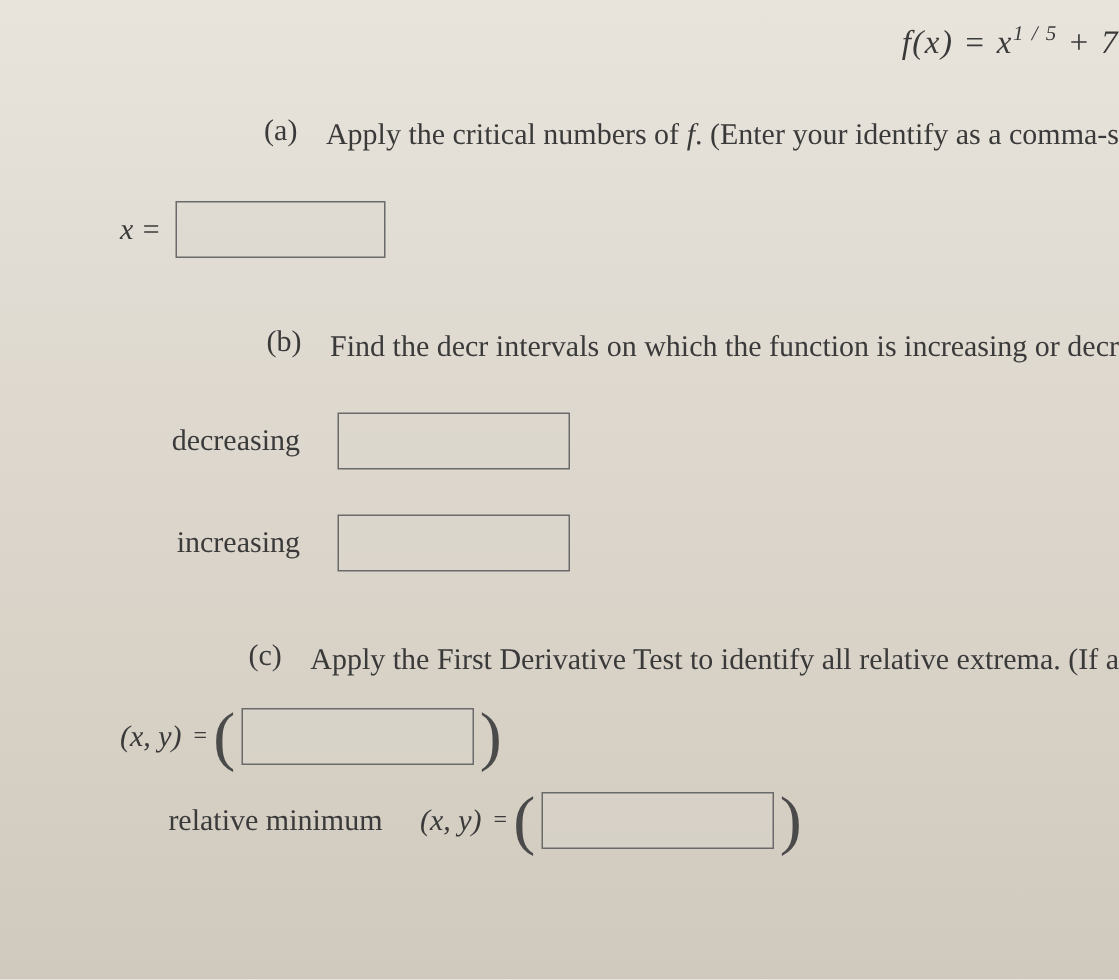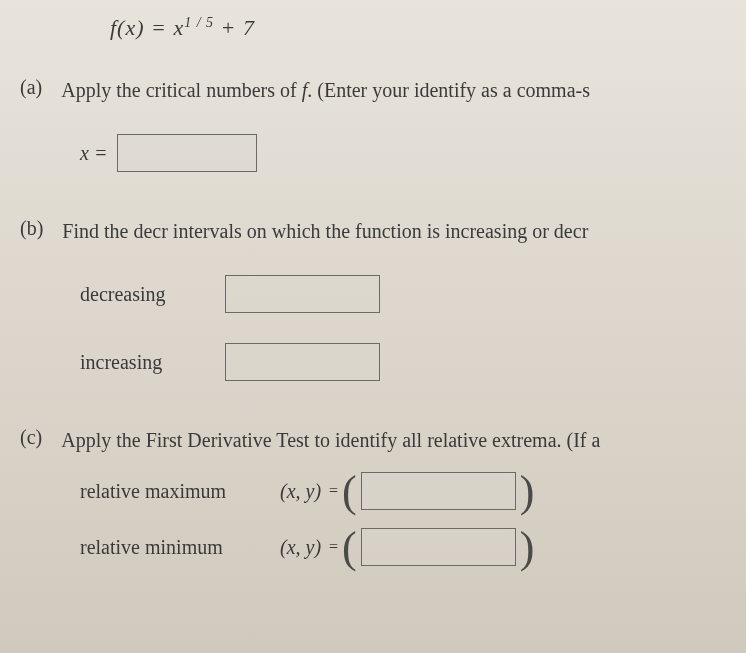--- a/index.html
+++ b/index.html
@@ -1,18 +1,19 @@
 <!DOCTYPE html>
 <html><head>
   <meta charset="utf-8">
   <style>
     * {
       margin: 0;
       padding: 0;
       box-sizing: border-box;
+      text-align: right;
     }
     body {
       width: 746px;
       height: 653px;
       background: linear-gradient(to bottom, #e8e4dc 0%, #dcd6cc 50%, #d0cabe 100%);
       font-family: Georgia, 'Times New Roman', serif;
       color: #3a3a3a;
       padding: 15px 0 15px 10px;
       overflow: hidden;
       position: relative;
@@ -120,21 +121,20 @@
   <div class="answer-row">
     <span class="answer-label">increasing</span>
     <div class="input-box input-box-wide"></div>
   </div>
 </div>
 
 <div class="part part-c">
   <span class="part-label">(c)</span>
   <span class="part-text">Apply the First Derivative Test to identify all relative extrema. (If a</span>
   <div class="answer-row">
-    <span class="answer-label">relative maximum</span>
     <span class="xy-label">(x, y)</span>
     <span> = </span>
     <span class="paren">(</span>
     <div class="input-box input-box-wide"></div>
     <span class="paren">)</span>
   </div>
   <div class="answer-row">
     <span class="answer-label">relative minimum</span>
     <span class="xy-label">(x, y)</span>
     <span> = </span>

